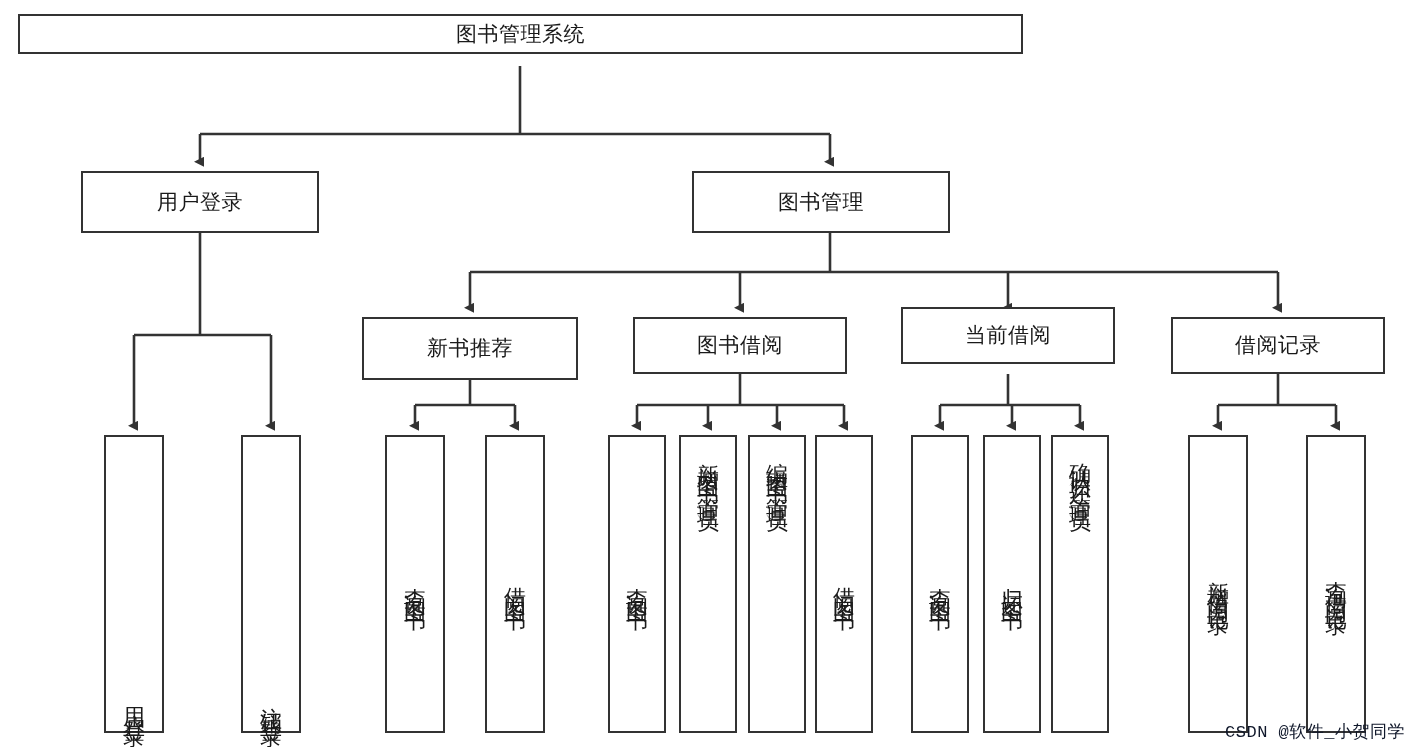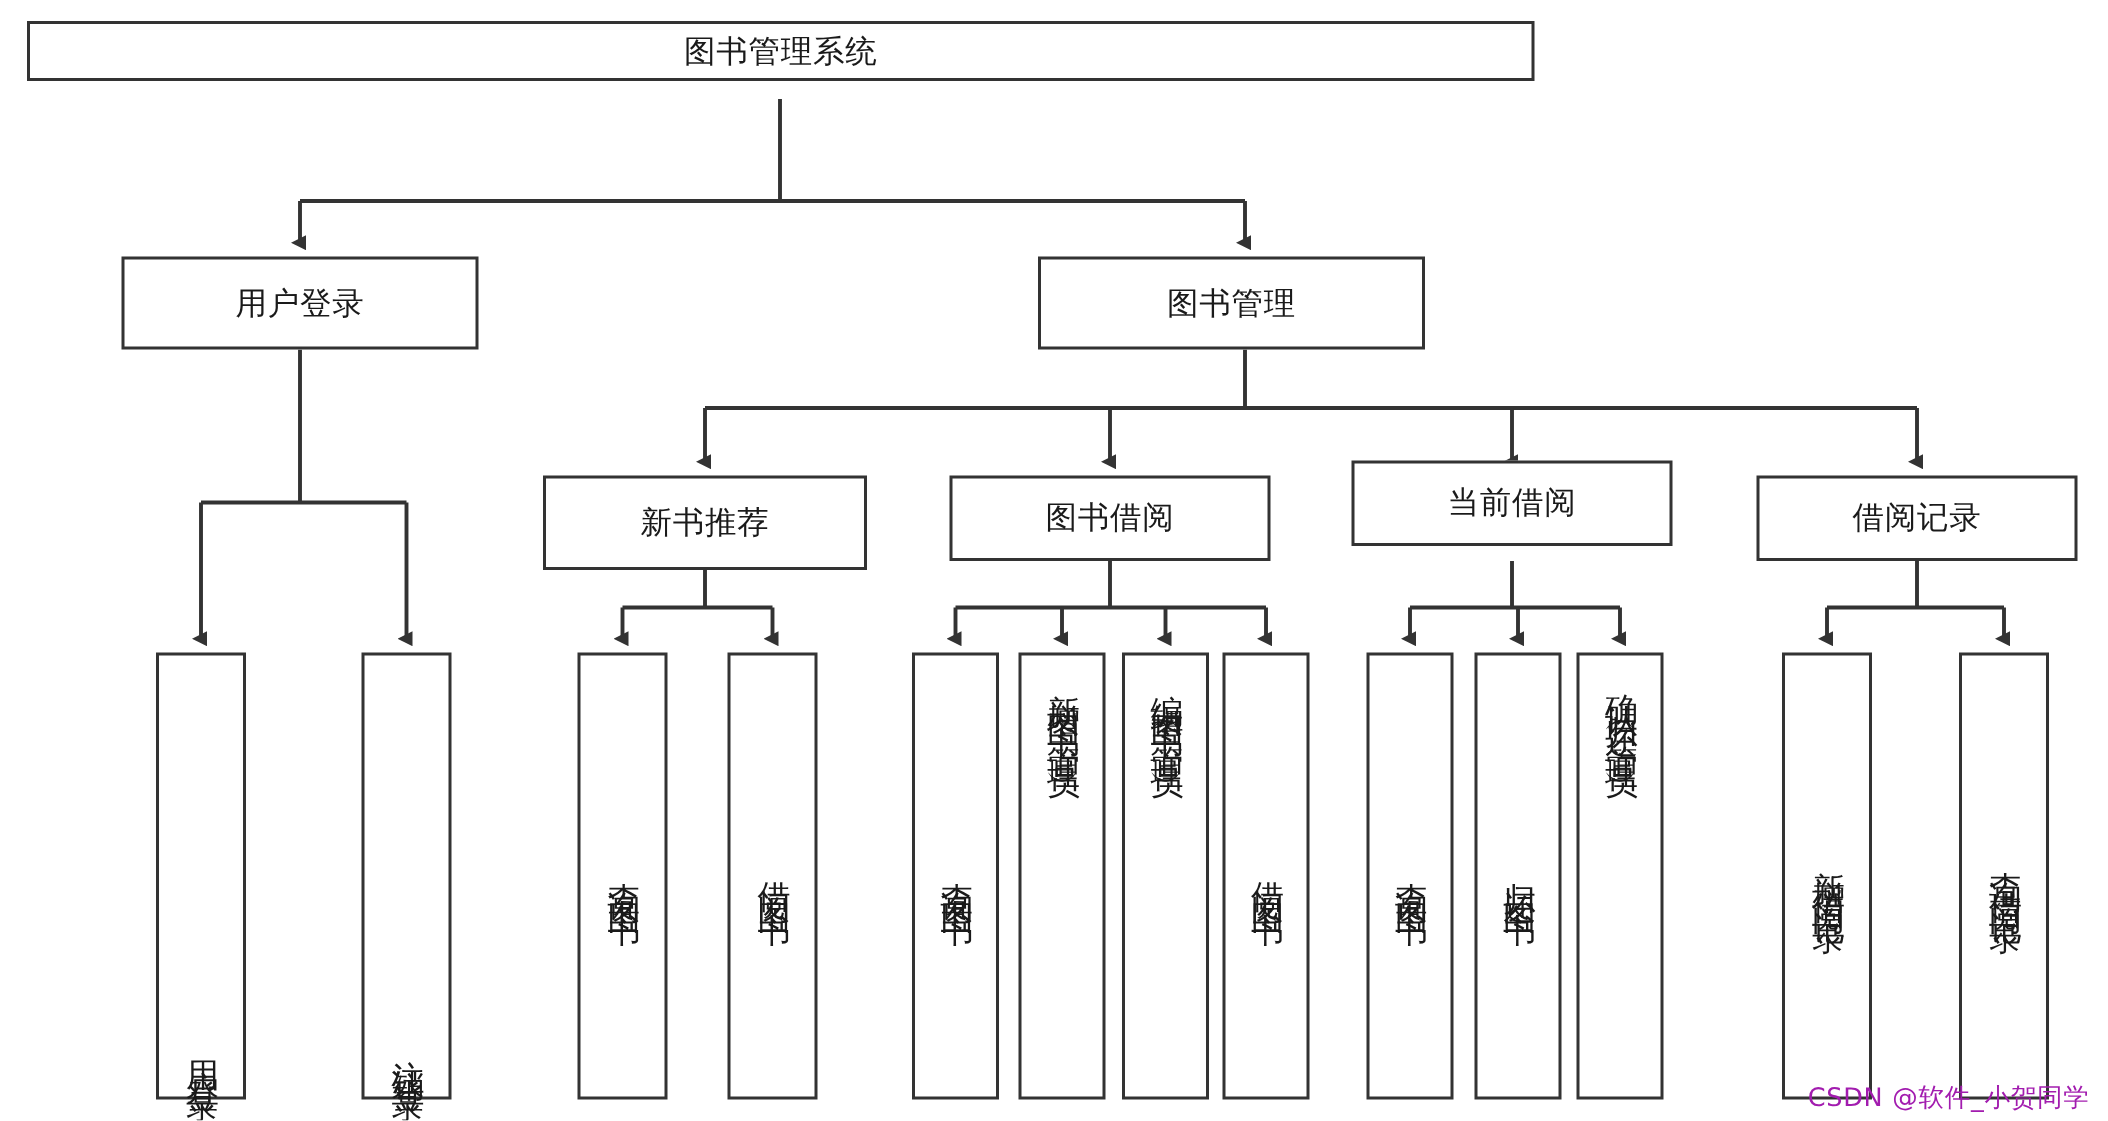--- a/index.html
+++ b/index.html
@@ -6,21 +6,21 @@
   body{font-family:"DejaVu Sans","Liberation Sans",sans-serif;}
   #stage{position:relative;width:1405px;height:747px;background:#ffffff;overflow:hidden;}
   #edges{position:absolute;left:0;top:0;width:1405px;height:747px;}
   .node{position:absolute;box-sizing:border-box;background:#ffffff;border:2.5px solid #333333;display:flex;align-items:center;justify-content:center;}
   .node .lbl{color:#1a1a1a;line-height:1.18;letter-spacing:0.5px;white-space:pre;}
   .h-node .lbl{font-size:21px;}
   .v-node{align-items:flex-end;justify-content:center;padding-bottom:14px;}
   .v-node.center{align-items:center;padding-bottom:0;}
   .v-node.top{align-items:flex-start;padding-bottom:0;padding-top:8px;}
   .v-node .lbl{writing-mode:vertical-rl;text-orientation:upright;font-size:22px;letter-spacing:7px;}
-  #watermark{position:absolute;right:12px;bottom:4px;font-size:17px;color:#a21caf;letter-spacing:.5px;white-space:nowrap;}
+  #watermark{position:absolute;right:0;bottom:4px;font-size:17px;color:#0f172a;letter-spacing:.5px;white-space:nowrap;font-family:Liberation Mono, monospace;}
 </style>
 </head>
 <body>
 
 <div id="stage">
 
   <svg id="edges" viewBox="0 0 1405 747">
     <defs>
       <marker id="arrow" markerWidth="10" markerHeight="10" refX="5.2" refY="4" orient="auto" markerUnits="userSpaceOnUse">
         <path d="M0,0 L10,0 L5,10 z" fill="#333333"></path>

